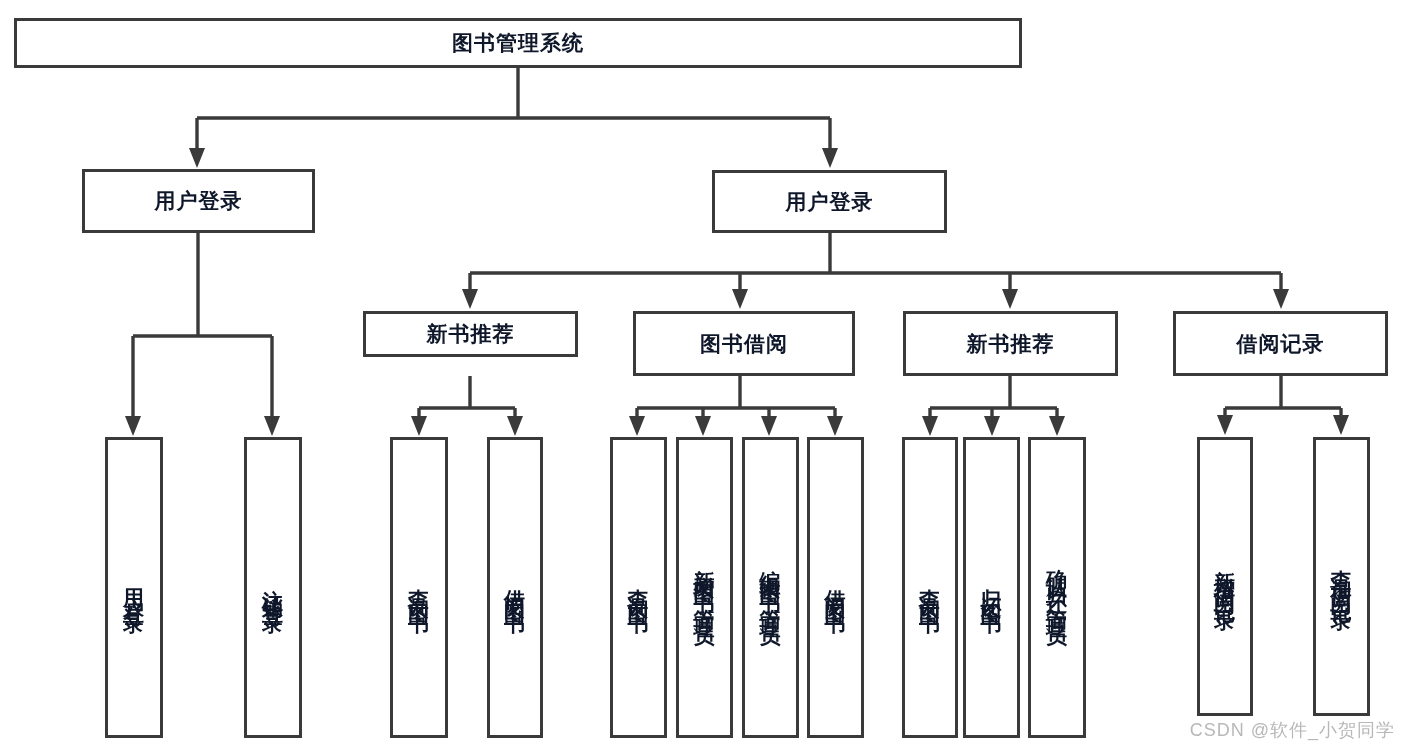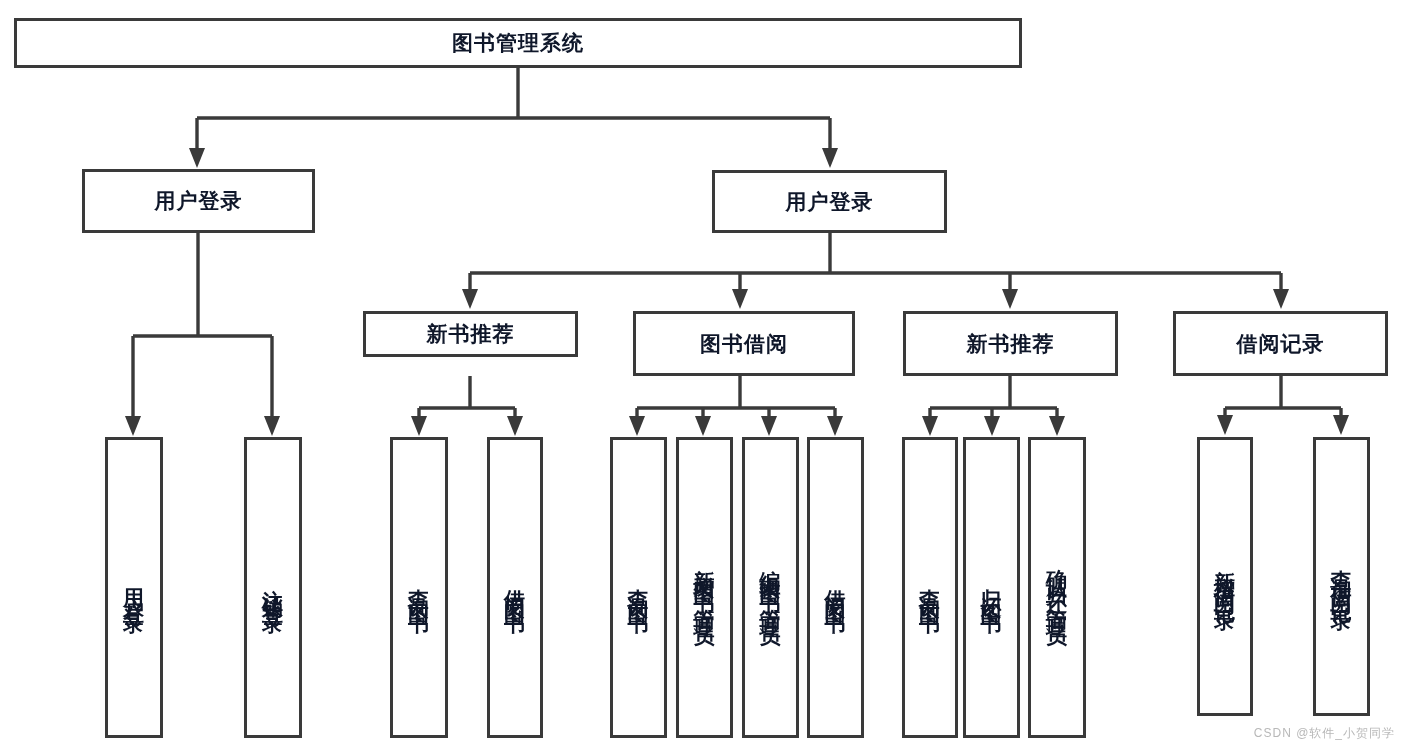--- a/index.html
+++ b/index.html
@@ -40,21 +40,21 @@
     font-size: 21px;
     font-weight: 600;
     letter-spacing: 8px;
     line-height: 1;
   }
   #watermark {
     position: absolute;
     right: 10px;
     bottom: 5px;
     color: #b8b8b8;
-    font-size: 12px;
+    font-size: 18px;
     letter-spacing: 1px;
     z-index: 3;
     white-space: nowrap;
   }
 </style>
 </head>
 <body>
 
 <div id="canvas">
 

